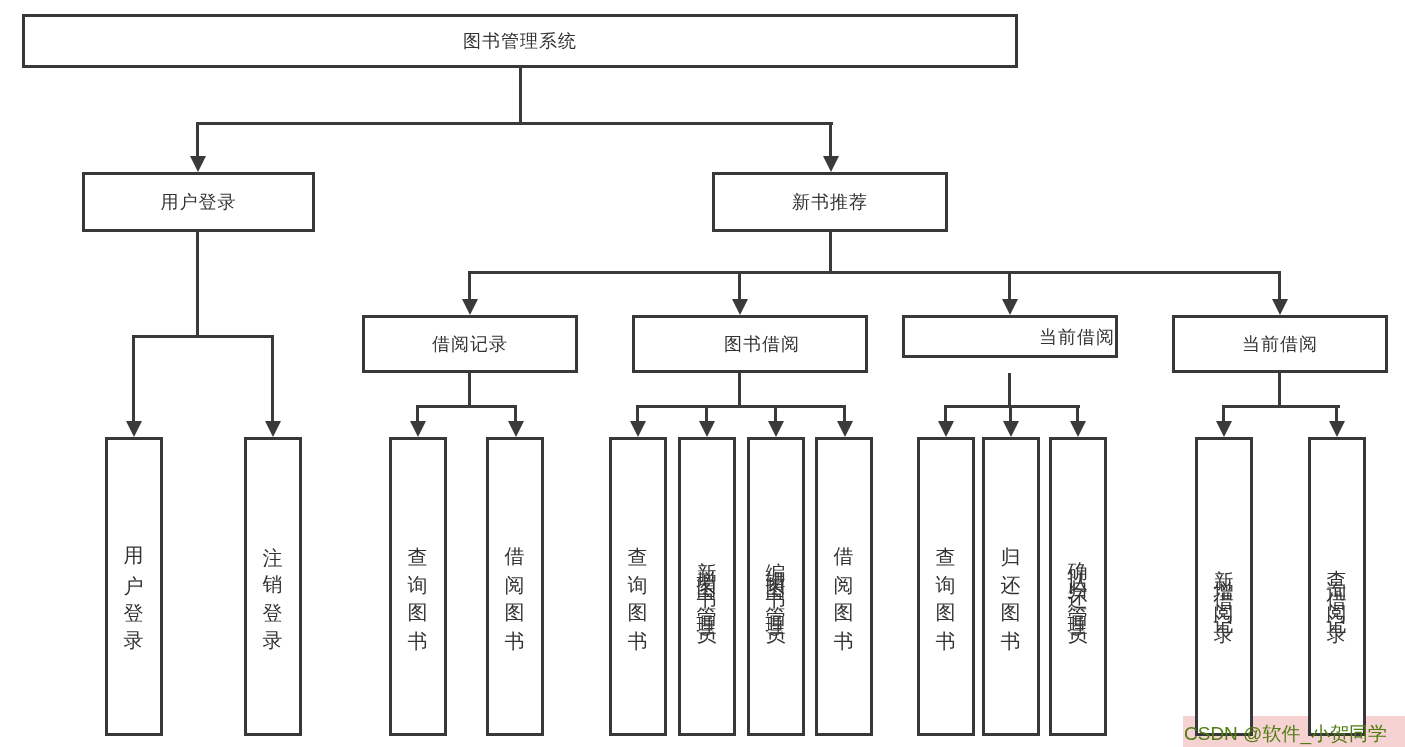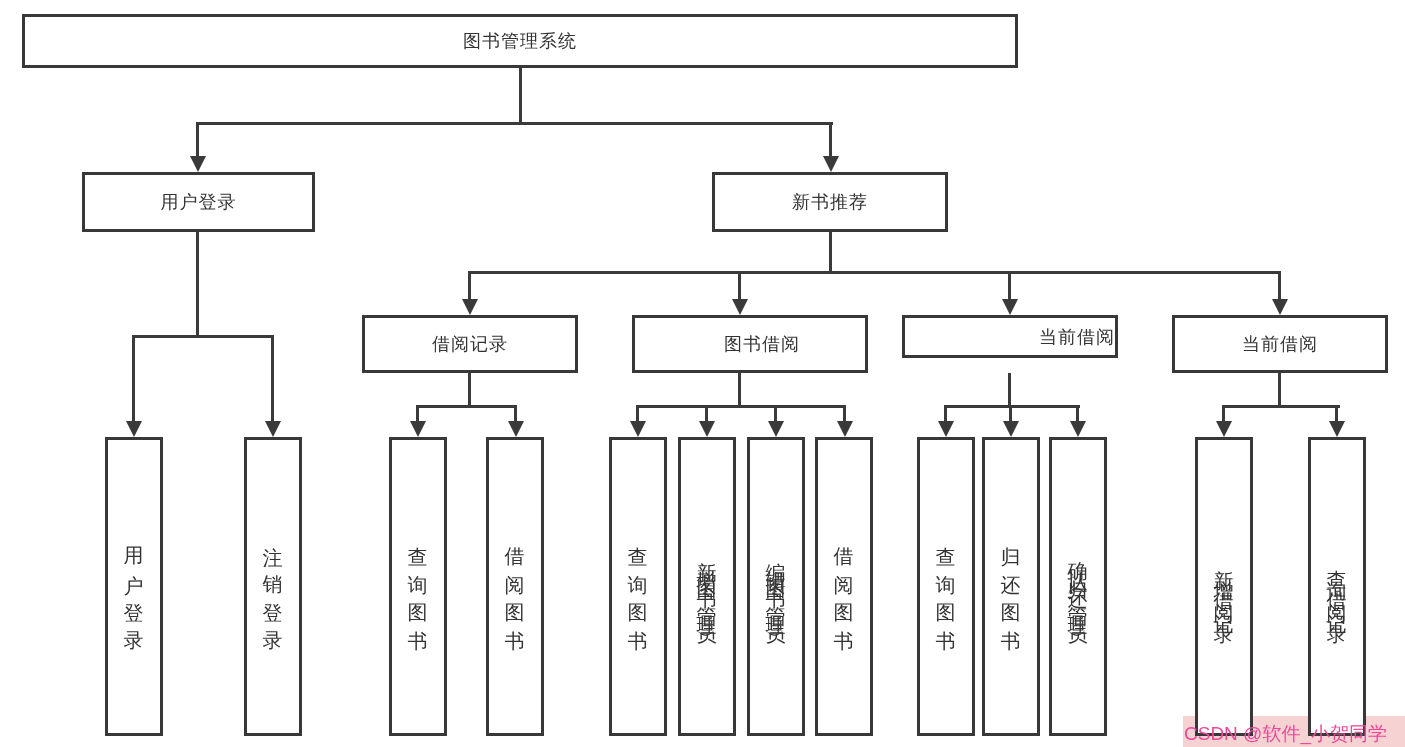--- a/index.html
+++ b/index.html
@@ -19,21 +19,21 @@
   .v{width:3px;}
   .h{height:3px;}
   .drop{position:absolute;width:3px;background:#3a3a3a;z-index:1;}
   .drop::after{content:"";position:absolute;left:50%;bottom:-16px;transform:translateX(-50%);
                width:0;height:0;border-left:8px solid transparent;border-right:8px solid transparent;
                border-top:16px solid #3a3a3a;}
   
   .wm-band{position:absolute;left:1183px;top:716px;width:222px;height:31px;
            background:#f6d2d2;z-index:0;}
   .wm-text{position:absolute;left:1184px;top:721px;width:221px;font-size:19px;
-           color:#ec4899;z-index:5;white-space:nowrap;}
+           color:#4d7c0f;z-index:5;white-space:nowrap;}
 </style>
 </head>
 <body>
 
 <div class="stage">
 
   <div class="wm-band"></div>
 
   <div class="ln v" style="left:519px;top:68px;height:54px;"></div>
   <div class="ln h" style="left:196px;top:122px;width:637px;"></div>

